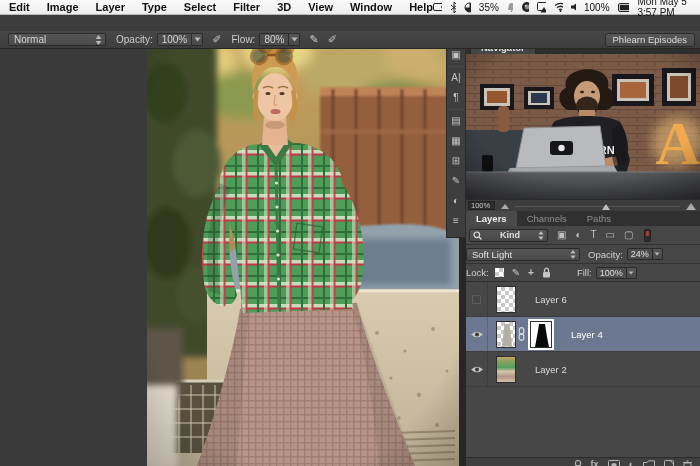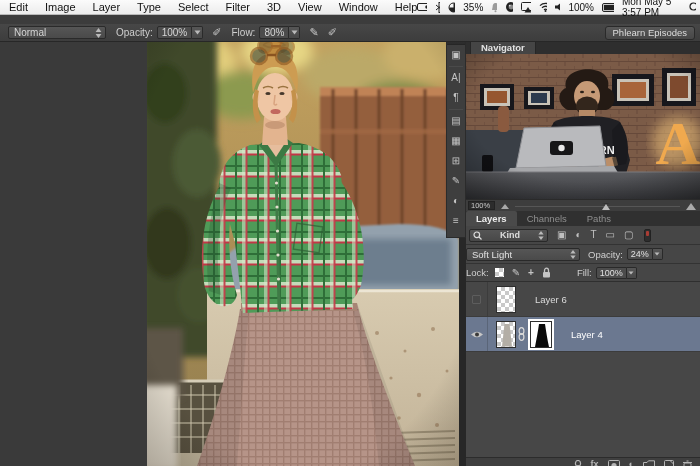--- a/index.html
+++ b/index.html
@@ -4,27 +4,27 @@
 <style>
   * { margin:0; padding:0; box-sizing:border-box; }
   html,body { width:700px; height:466px; overflow:hidden; background:#3c3c3c;
               font-family:"Liberation Sans", sans-serif; -webkit-font-smoothing:antialiased; }
 
   
   #menubar { position:absolute; left:0; top:0; width:700px; height:15px;
              background:linear-gradient(#fbfbfb,#ececec); border-bottom:1px solid #b9b9b9;
              display:flex; align-items:center; justify-content:space-between;
              font-size:11px; color:#111; z-index:30; }
-  .menus { display:flex; gap:17px; padding-left:9px; }
+  .menus { display:flex; gap:17px; padding-left:9px;font-weight:bold; }
   .menus span { cursor:default; }
   .status { display:flex; align-items:center; gap:8px; padding-right:8px; font-size:10px; color:#111; }
   .status svg { display:block; }
 
   
-  #optionsbar { position:absolute; left:0; top:24px; width:700px; height:18px;
+  #optionsbar { position:absolute; left:0; top:31px; width:700px; height:18px;
                 background:linear-gradient(#474747,#3d3d3d); border-bottom:1px solid #272727;
                 display:flex; align-items:center; font-size:10px; color:#d6d6d6; z-index:29; }
   .ob-select { height:13px; background:linear-gradient(#565656,#4a4a4a); border:1px solid #2a2a2a;
                border-radius:2px; display:flex; align-items:center; justify-content:space-between;
                padding:0 3px 0 5px; margin-left:8px; }
   .ob-label { margin-left:10px; color:#cfcfcf; }
   .ob-field { height:13px; background:#4c4c4c; border:1px solid #2a2a2a; border-radius:2px 0 0 2px;
               display:flex; align-items:center; padding:0 4px; margin-left:4px; }
   .ob-drop  { height:13px; width:11px; background:linear-gradient(#565656,#484848); border:1px solid #2a2a2a;
               border-left:none; border-radius:0 2px 2px 0; display:flex; align-items:center; justify-content:center; }
@@ -624,20 +624,31 @@
               <ellipse cx="3.5" cy="10" rx="2.4" ry="3.4" fill="none" stroke="#d8d8d8" stroke-width="1.2"></ellipse>
             </svg>
         </div>
         <div class="mask-thumb">
           <svg width="22" height="27">
               <path d="M8 2 L14 2 C15 9 16.5 18 18 25 L4 25 C5.5 17 7 9 8 2 Z" fill="#0a0a0a"></path>
             </svg>
         </div>
         <span class="layer-name">Layer 4</span>
       </div>
+      <div class="layer-row">
+        <div class="eye-cell">
+          <svg class="eye-glyph" width="14" height="9">
+              <path d="M1 4.5 Q7 -1 13 4.5 Q7 10 1 4.5 Z" fill="#c6c6c6"></path>
+              <circle cx="7" cy="4.5" r="2" fill="#3a3a3a"></circle>
+            </svg>
+
+        </div>
+        <div class="thumb photo-thumb"></div>
+        <span class="layer-name">Layer 2</span>
+      </div>
     </div>
 
     <div id="layers-footer">
       <span class="footer-icon"><svg width="8" height="12">
             <ellipse cx="4" cy="3.5" rx="2.6" ry="3" fill="none" stroke="#b5b5b5" stroke-width="1.2"></ellipse>
             <ellipse cx="4" cy="8.5" rx="2.6" ry="3" fill="none" stroke="#b5b5b5" stroke-width="1.2"></ellipse>
           </svg></span>
       <span class="footer-icon" style="font-weight:bold;">fx</span>
       <span class="footer-icon"><svg width="12" height="11">
             <rect x="0.5" y="0.5" width="11" height="10" rx="1" fill="none" stroke="#b5b5b5"></rect>

